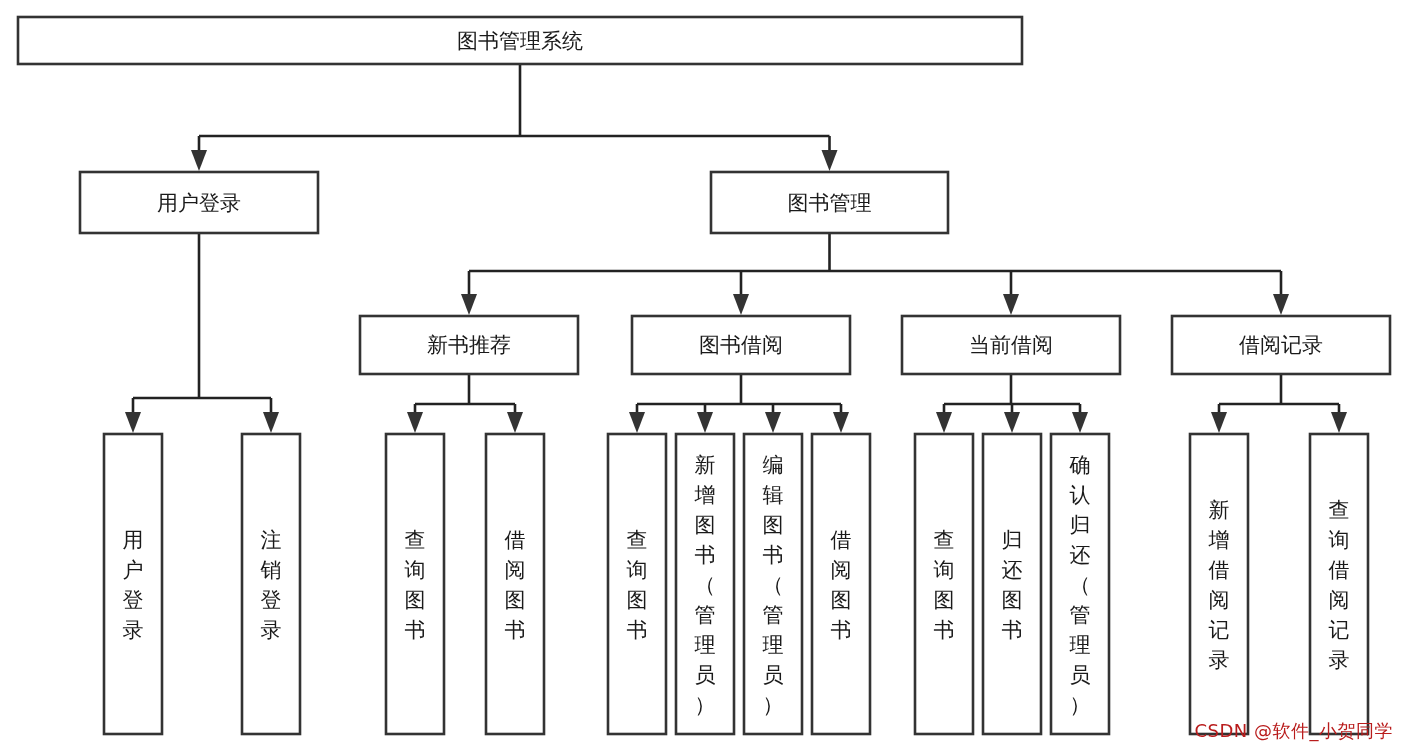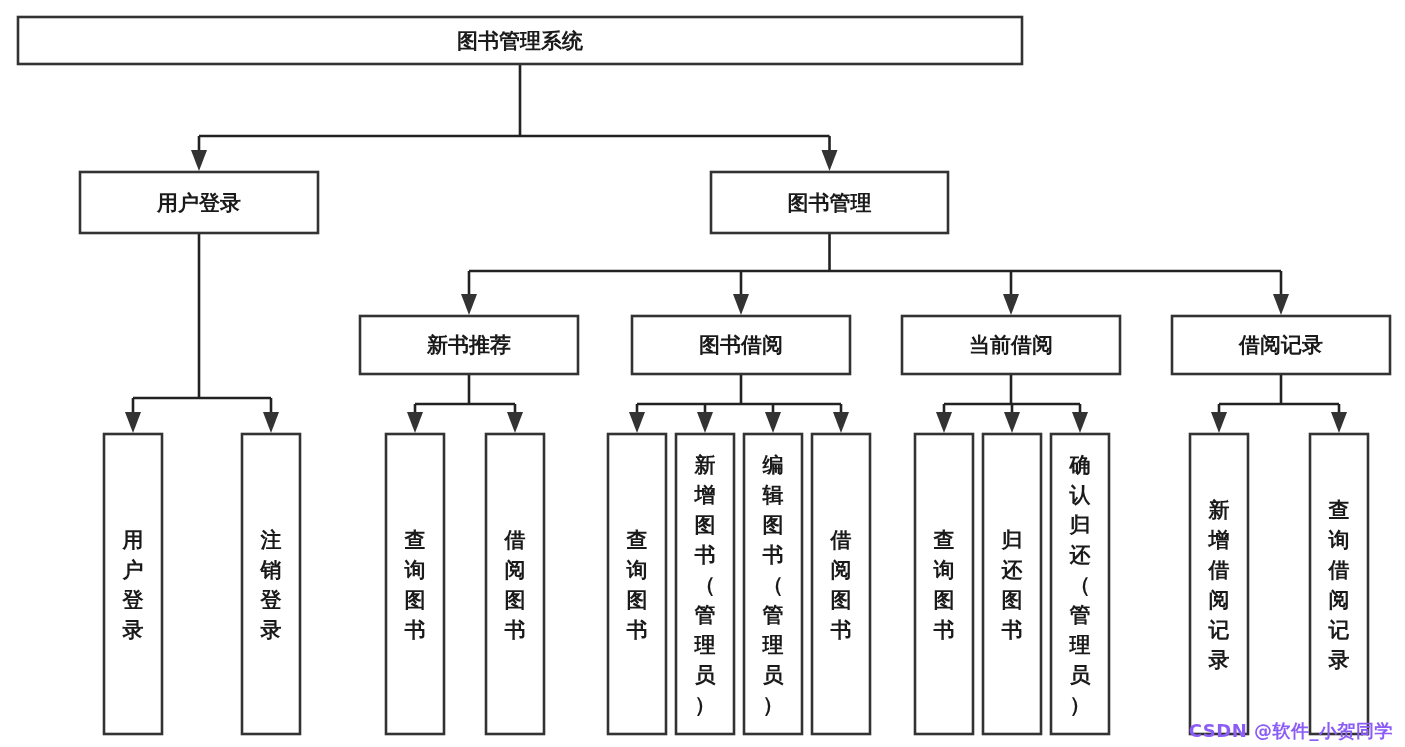--- a/index.html
+++ b/index.html
@@ -13,21 +13,20 @@
     height: 747px;
     font-family: "DejaVu Sans", "Liberation Sans", sans-serif;
     overflow: hidden;
     position: relative;
   }
   #diagram-root {
     position: relative;
     width: 1405px;
     height: 747px;
     background: #ffffff;
-    font-weight: bold;
   }
   svg#tree-svg {
     position: absolute;
     top: 0;
     left: 0;
     width: 1405px;
     height: 747px;
     display: block;
   }
   .node-box {
@@ -62,21 +61,21 @@
     font-size: 21px;
     fill: #1a1a1a;
     text-anchor: middle;
   }
   .watermark-text {
     position: absolute;
     right: 12px;
     bottom: 4px;
     font-family: "DejaVu Sans", "Liberation Sans", sans-serif;
     font-size: 18px;
-    color: #8b5cf6;
+    color: #b91c1c;
     letter-spacing: 0.5px;
     white-space: nowrap;
     user-select: none;
   }
 </style>
 </head>
 <body>
 
 <div id="diagram-root">
   <svg id="tree-svg" viewBox="0 0 1405 747" xmlns="http://www.w3.org/2000/svg">

